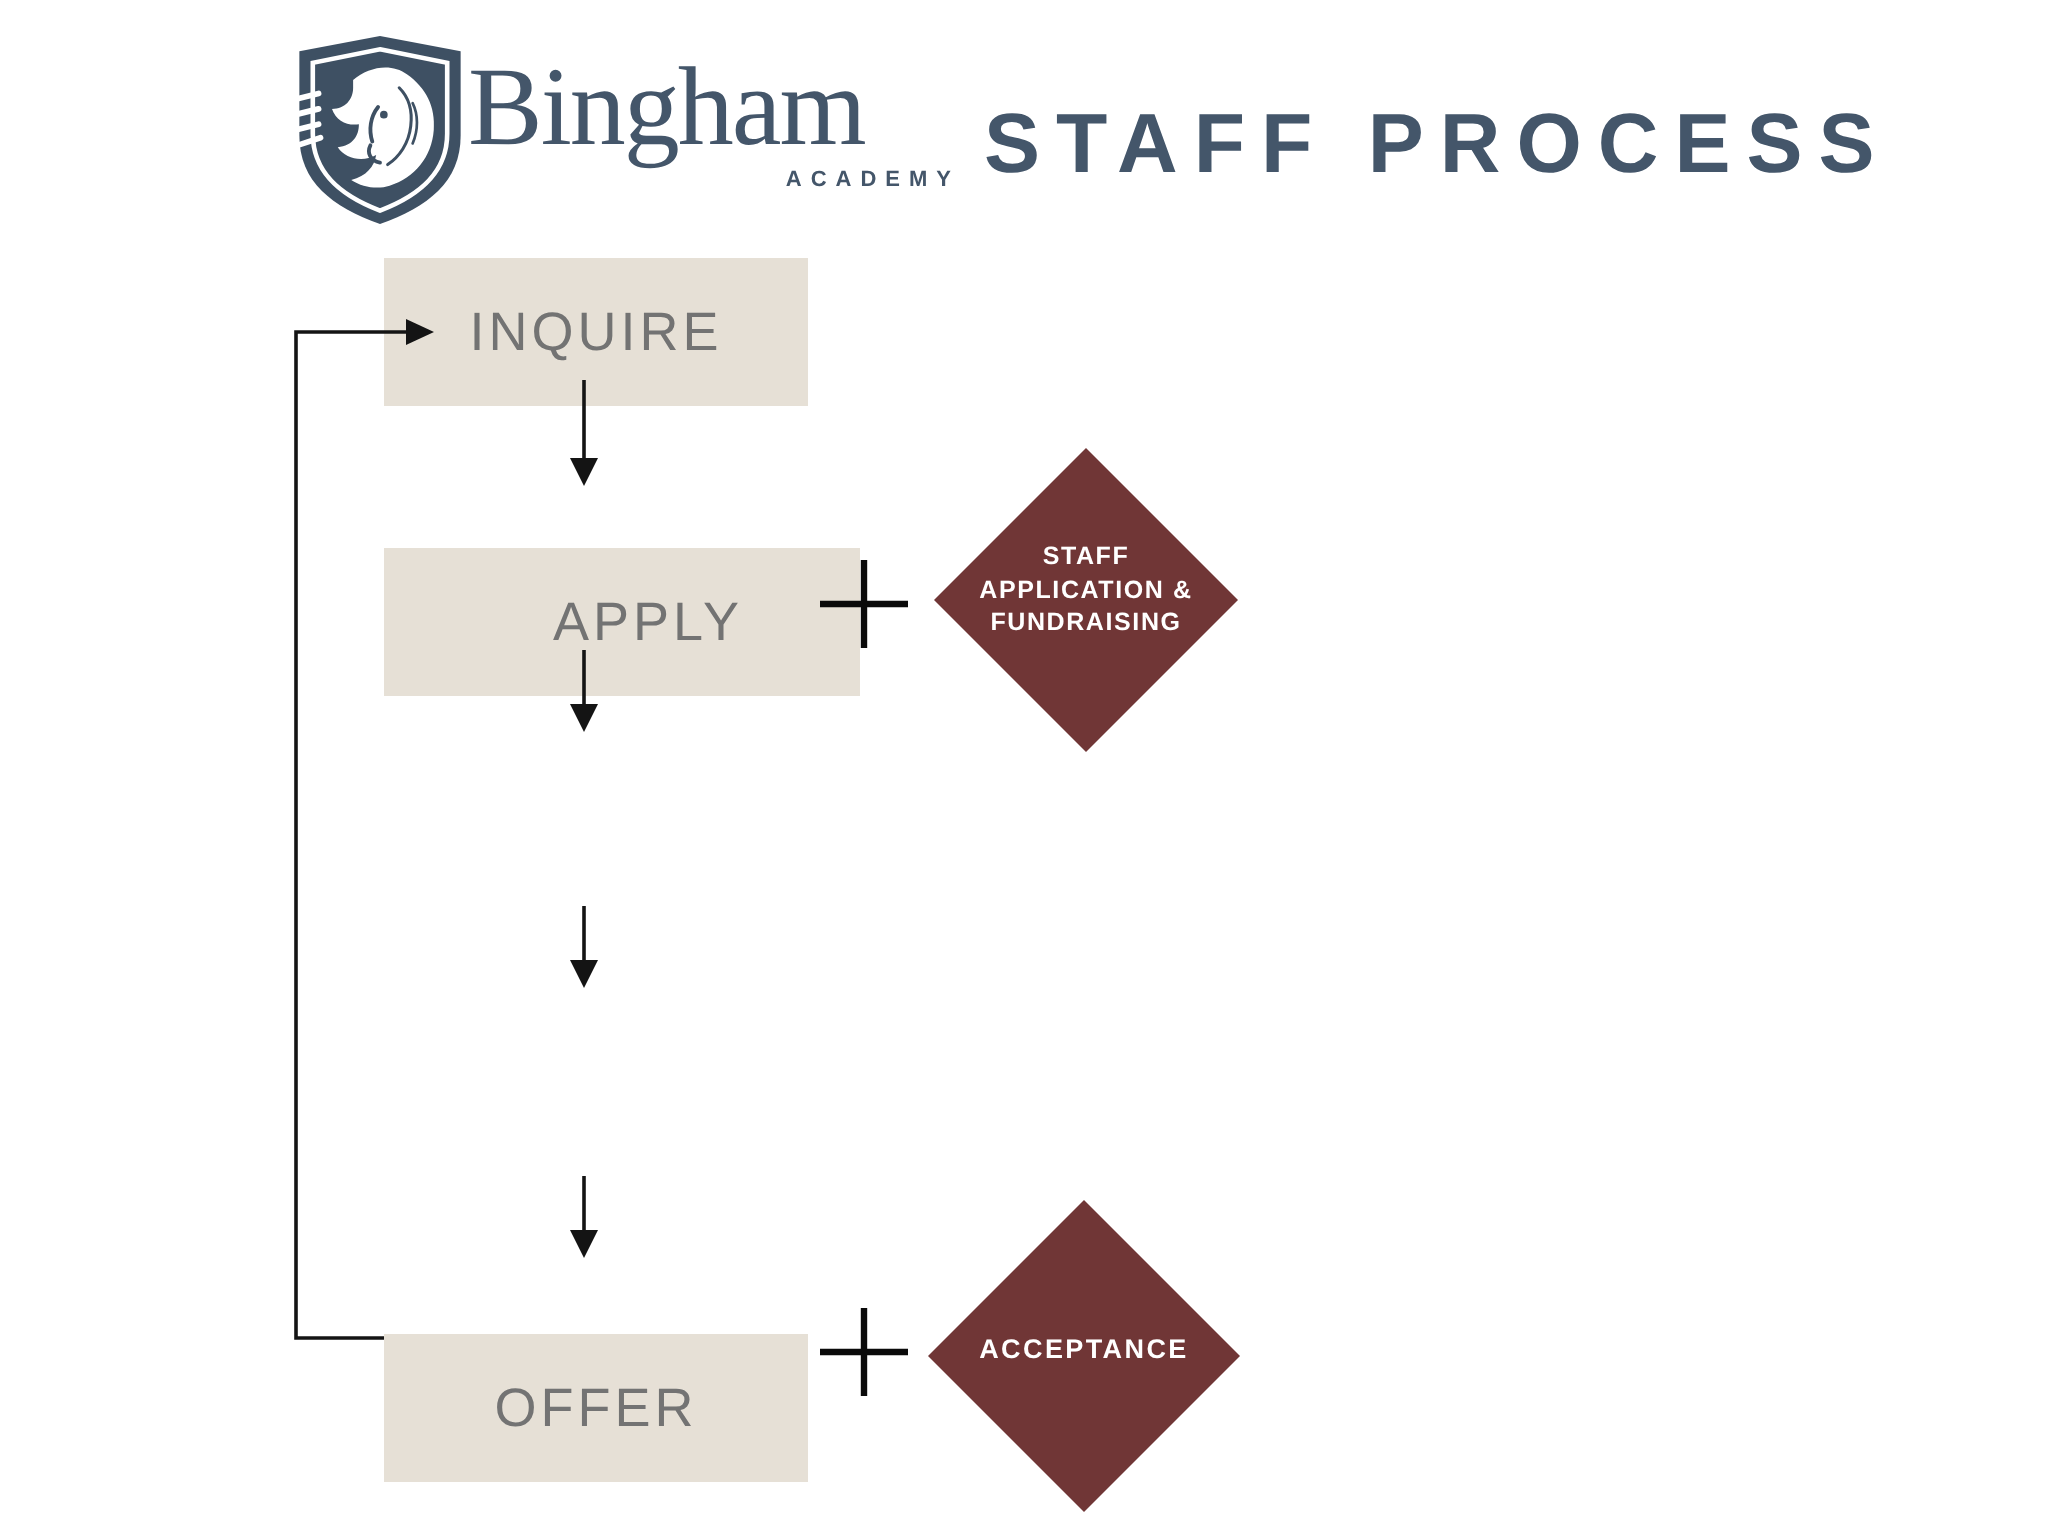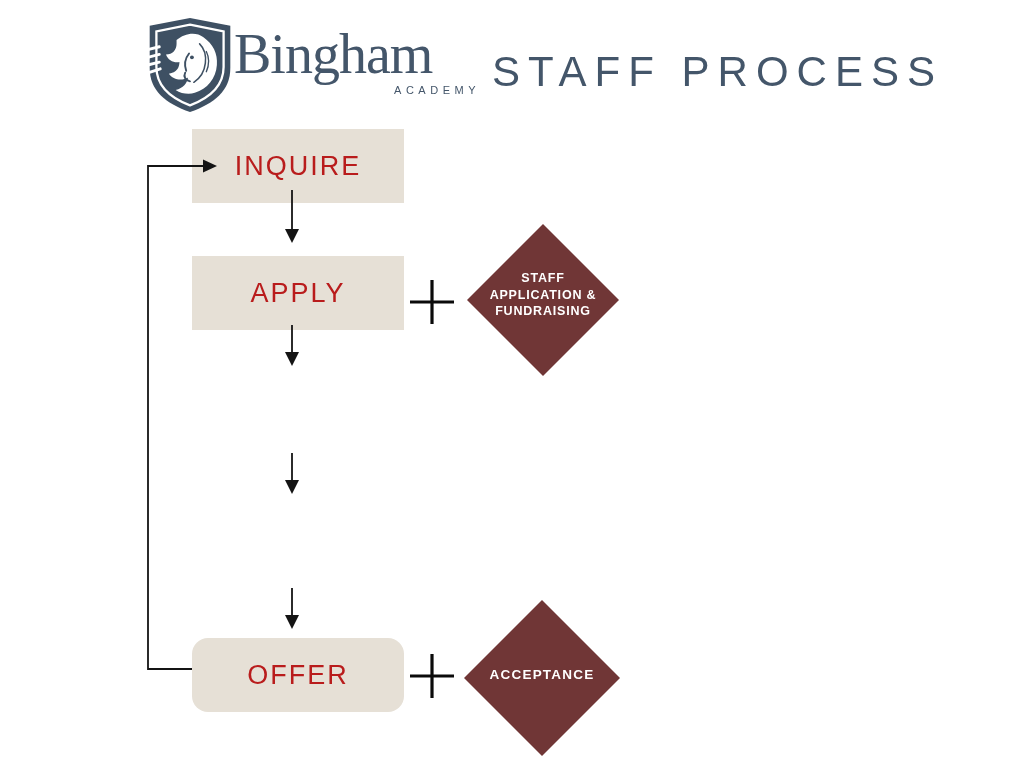--- a/index.html
+++ b/index.html
@@ -15,40 +15,40 @@
     overflow:hidden;font-family:"Liberation Sans",sans-serif;
   }
   
   .crest{position:absolute;left:146px;top:17px;width:88px;height:96px;}
   .brand{position:absolute;left:234px;top:18px;width:250px;}
   .brand-name{
     font-family:"Liberation Serif",serif;font-size:56px;line-height:72px;
     color:var(--slate);letter-spacing:-1px;white-space:nowrap;
   }
   .brand-sub{
-    margin-top:-6px;text-align:right;font-size:11px;font-weight:400;
+    margin-top:-6px;text-align:right;font-size:11px;font-weight:700;
     letter-spacing:4.5px;color:var(--slate);padding-right:4px;white-space:nowrap;
   }
   .page-title{
-    position:absolute;left:492px;top:48px;font-size:42px;font-weight:400;
+    position:absolute;left:492px;top:48px;font-size:42px;font-weight:700;
     letter-spacing:8px;color:var(--slate);white-space:nowrap;
   }
   
   .step{
     position:absolute;left:192px;width:212px;height:74px;background:var(--beige);
     display:flex;align-items:center;justify-content:center;z-index:2;
   }
   .step-label{
-    font-size:27px;color:#b91c1c;letter-spacing:2px;white-space:nowrap;
+    font-size:27px;color:#737373;letter-spacing:2px;white-space:nowrap;
   }
   .step-inquire{top:129px;}
-  .step-apply{top:256px;}
+  .step-apply{top:274px;padding-left:26px;}
   .step-interview{top:392px;}
   .step-review{top:525px;}
-  .step-offer{top:638px;border-radius:16px;}
+  .step-offer{top:667px;}
   
   .diamond{
     position:absolute;background:var(--maroon);z-index:2;
     clip-path:polygon(50% 0,100% 50%,50% 100%,0 50%);
     display:flex;flex-direction:column;align-items:center;justify-content:center;
     text-align:center;color:#fff;font-weight:700;
   }
   .diamond-agency{left:467px;top:224px;width:152px;height:152px;}
   .diamond-agency .d-line{font-size:12.5px;line-height:16.5px;letter-spacing:.8px;transform:translateY(-5px);}
   .diamond-fundraising{left:464px;top:600px;width:156px;height:156px;}

